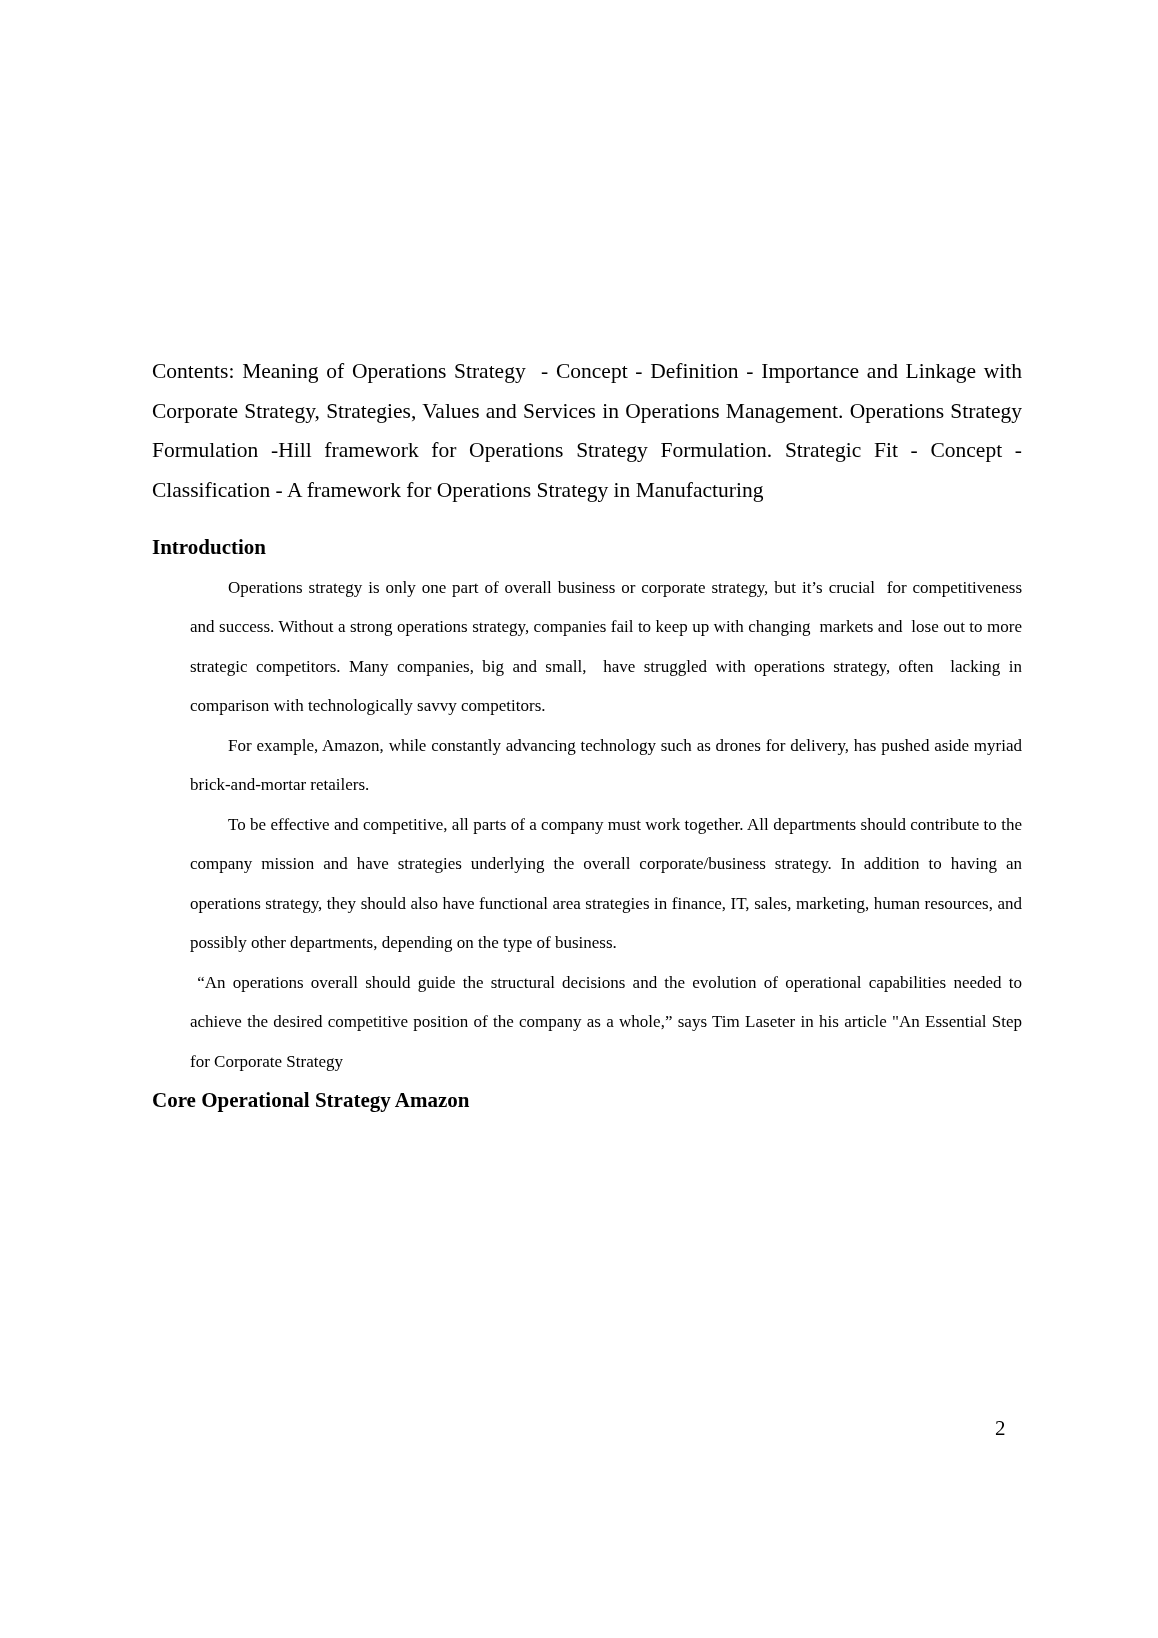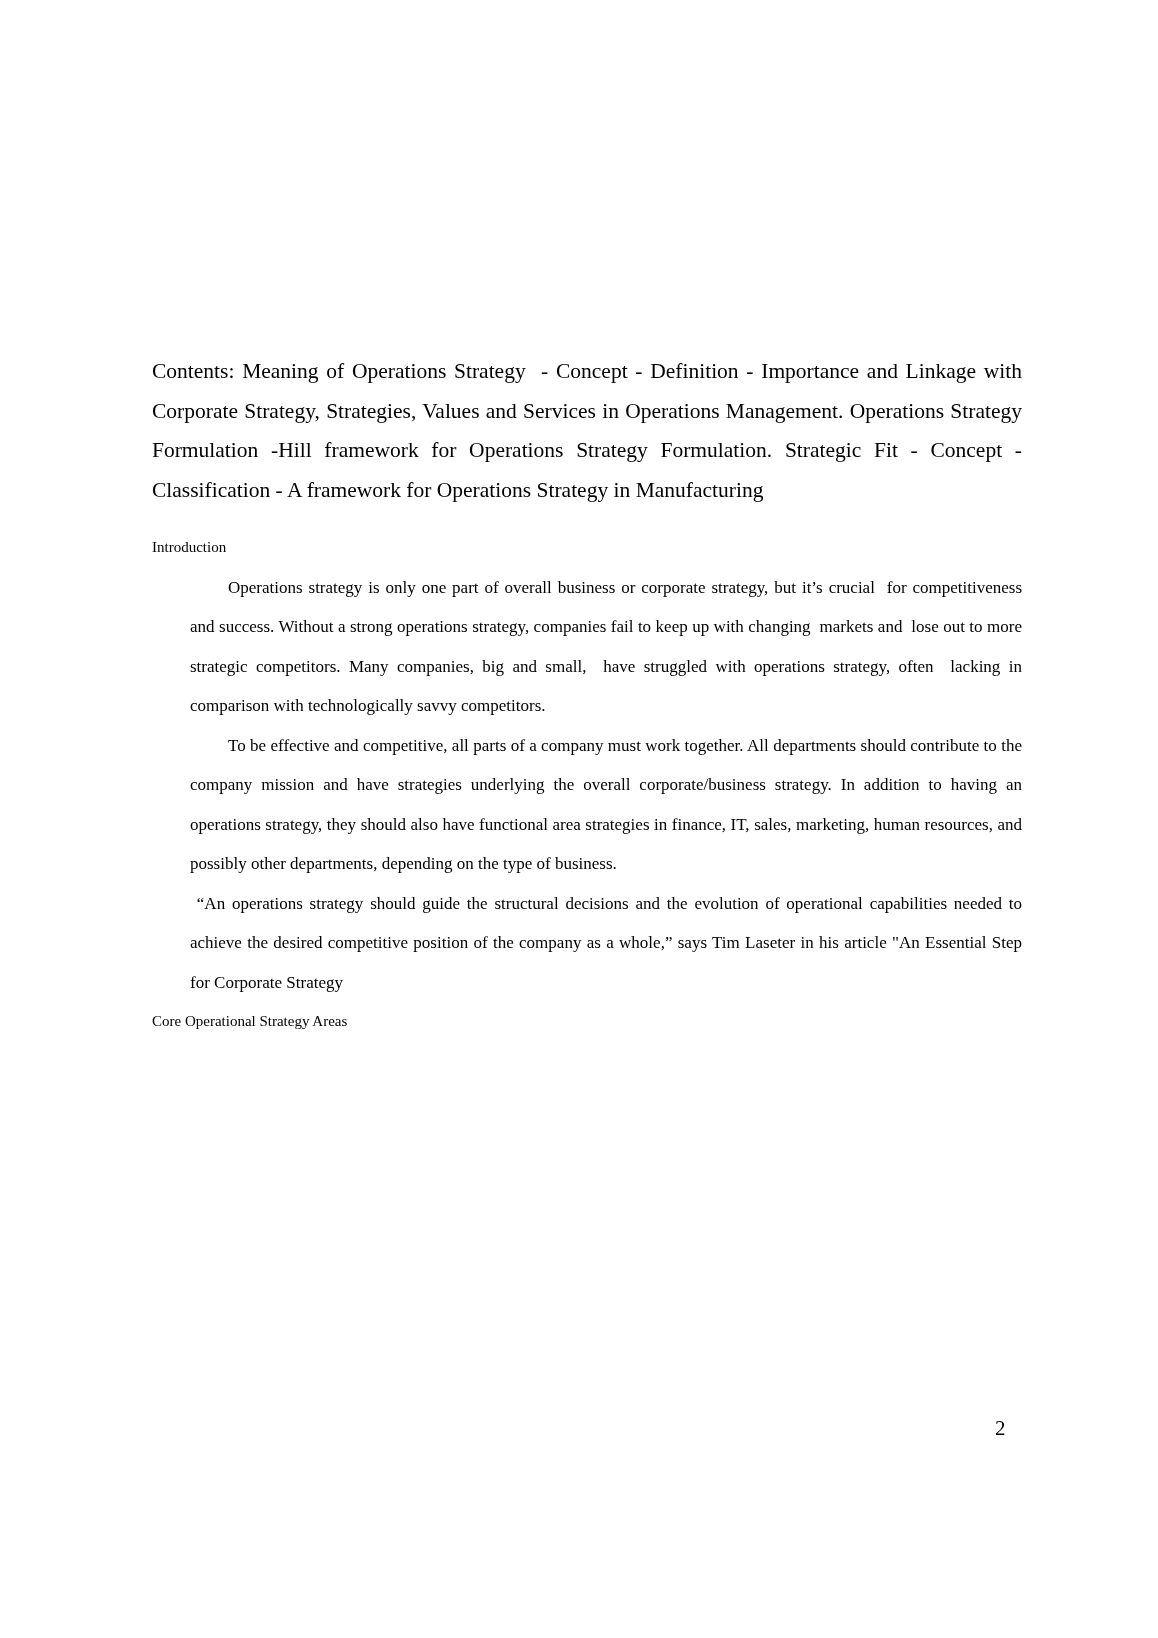--- a/index.html
+++ b/index.html
@@ -31,23 +31,23 @@
   .contents-block {
     font-size: 21.5px;
     line-height: 39.5px;
     text-align: justify;
     text-justify: inter-word;
     margin: 0 0 18px 0;
     white-space: pre-wrap;
   }
 
   .heading {
-    font-size: 15px;
+    font-size: 21px;
     line-height: 39.5px;
-    font-weight: normal;
+    font-weight: bold;
     margin: 0;
     text-align: left;
   }
 
   .para-group {
     margin-left: 38px;
     width: 832px;
   }
 
   .para {
@@ -82,24 +82,25 @@
 <div class="page">
 
   <div class="doc-body">
 
     <p class="contents-block">Contents: Meaning of Operations Strategy  - Concept - Definition - Importance and Linkage with Corporate Strategy, Strategies, Values and Services in Operations Management. Operations Strategy Formulation -Hill framework for Operations Strategy Formulation. Strategic Fit - Concept - Classification - A framework for Operations Strategy in Manufacturing</p>
 
     <h2 class="heading">Introduction</h2>
 
     <div class="para-group">
       <p class="para indent-first">Operations strategy is only one part of overall business or corporate strategy, but it’s crucial  for competitiveness and success. Without a strong operations strategy, companies fail to keep up with changing  markets and  lose out to more strategic competitors. Many companies, big and small,  have struggled with operations strategy, often  lacking in comparison with technologically savvy competitors.</p>
+      <p class="para indent-first">For example, Amazon, while constantly advancing technology such as drones for delivery, has pushed aside myriad brick-and-mortar retailers.</p>
       <p class="para indent-first">To be effective and competitive, all parts of a company must work together. All departments should contribute to the company mission and have strategies underlying the overall corporate/business strategy. In addition to having an operations strategy, they should also have functional area strategies in finance, IT, sales, marketing, human resources, and possibly other departments, depending on the type of business.</p>
-      <p class="para indent-quote"> “An operations strategy should guide the structural decisions and the evolution of operational capabilities needed to achieve the desired competitive position of the company as a whole,” says Tim Laseter in his article "An Essential Step for Corporate Strategy</p>
+      <p class="para indent-quote"> “An operations overall should guide the structural decisions and the evolution of operational capabilities needed to achieve the desired competitive position of the company as a whole,” says Tim Laseter in his article "An Essential Step for Corporate Strategy</p>
     </div>
 
-    <h2 class="heading">Core Operational Strategy Areas</h2>
+    <h2 class="heading">Core Operational Strategy Amazon</h2>
 
 
   </div>
 
   <div class="page-number">2</div>
 
 </div>
 
 </body></html>

